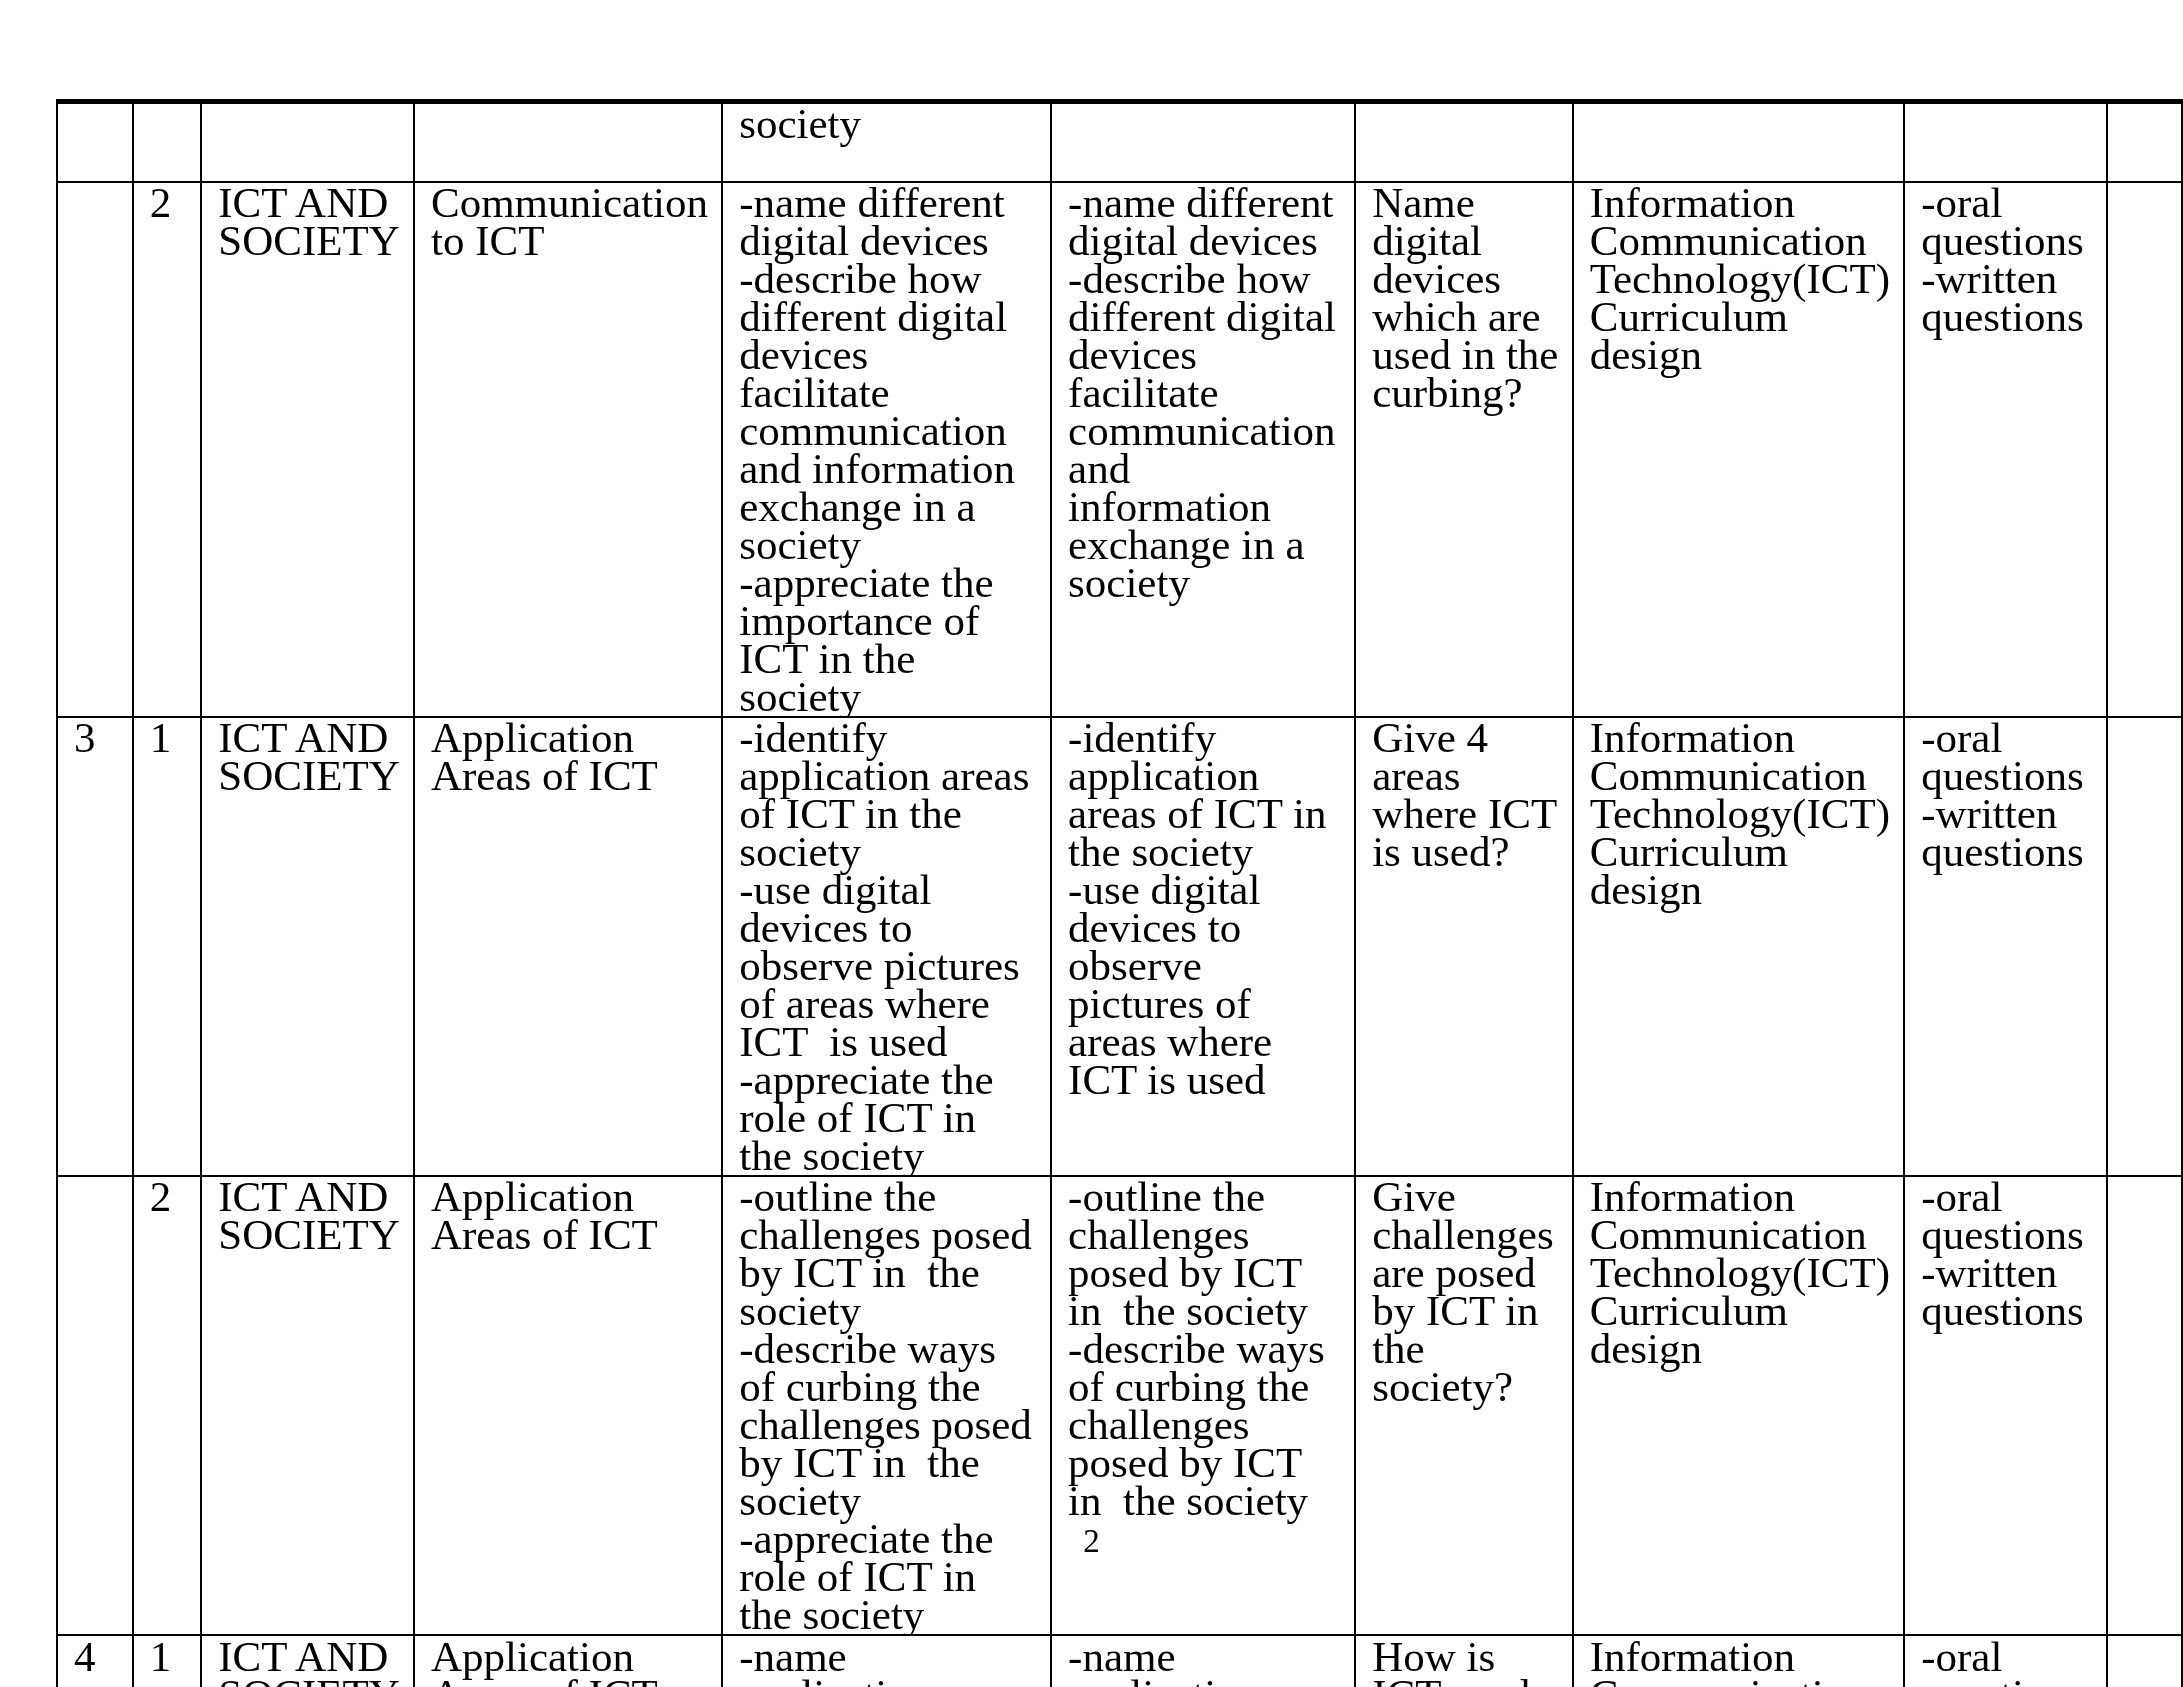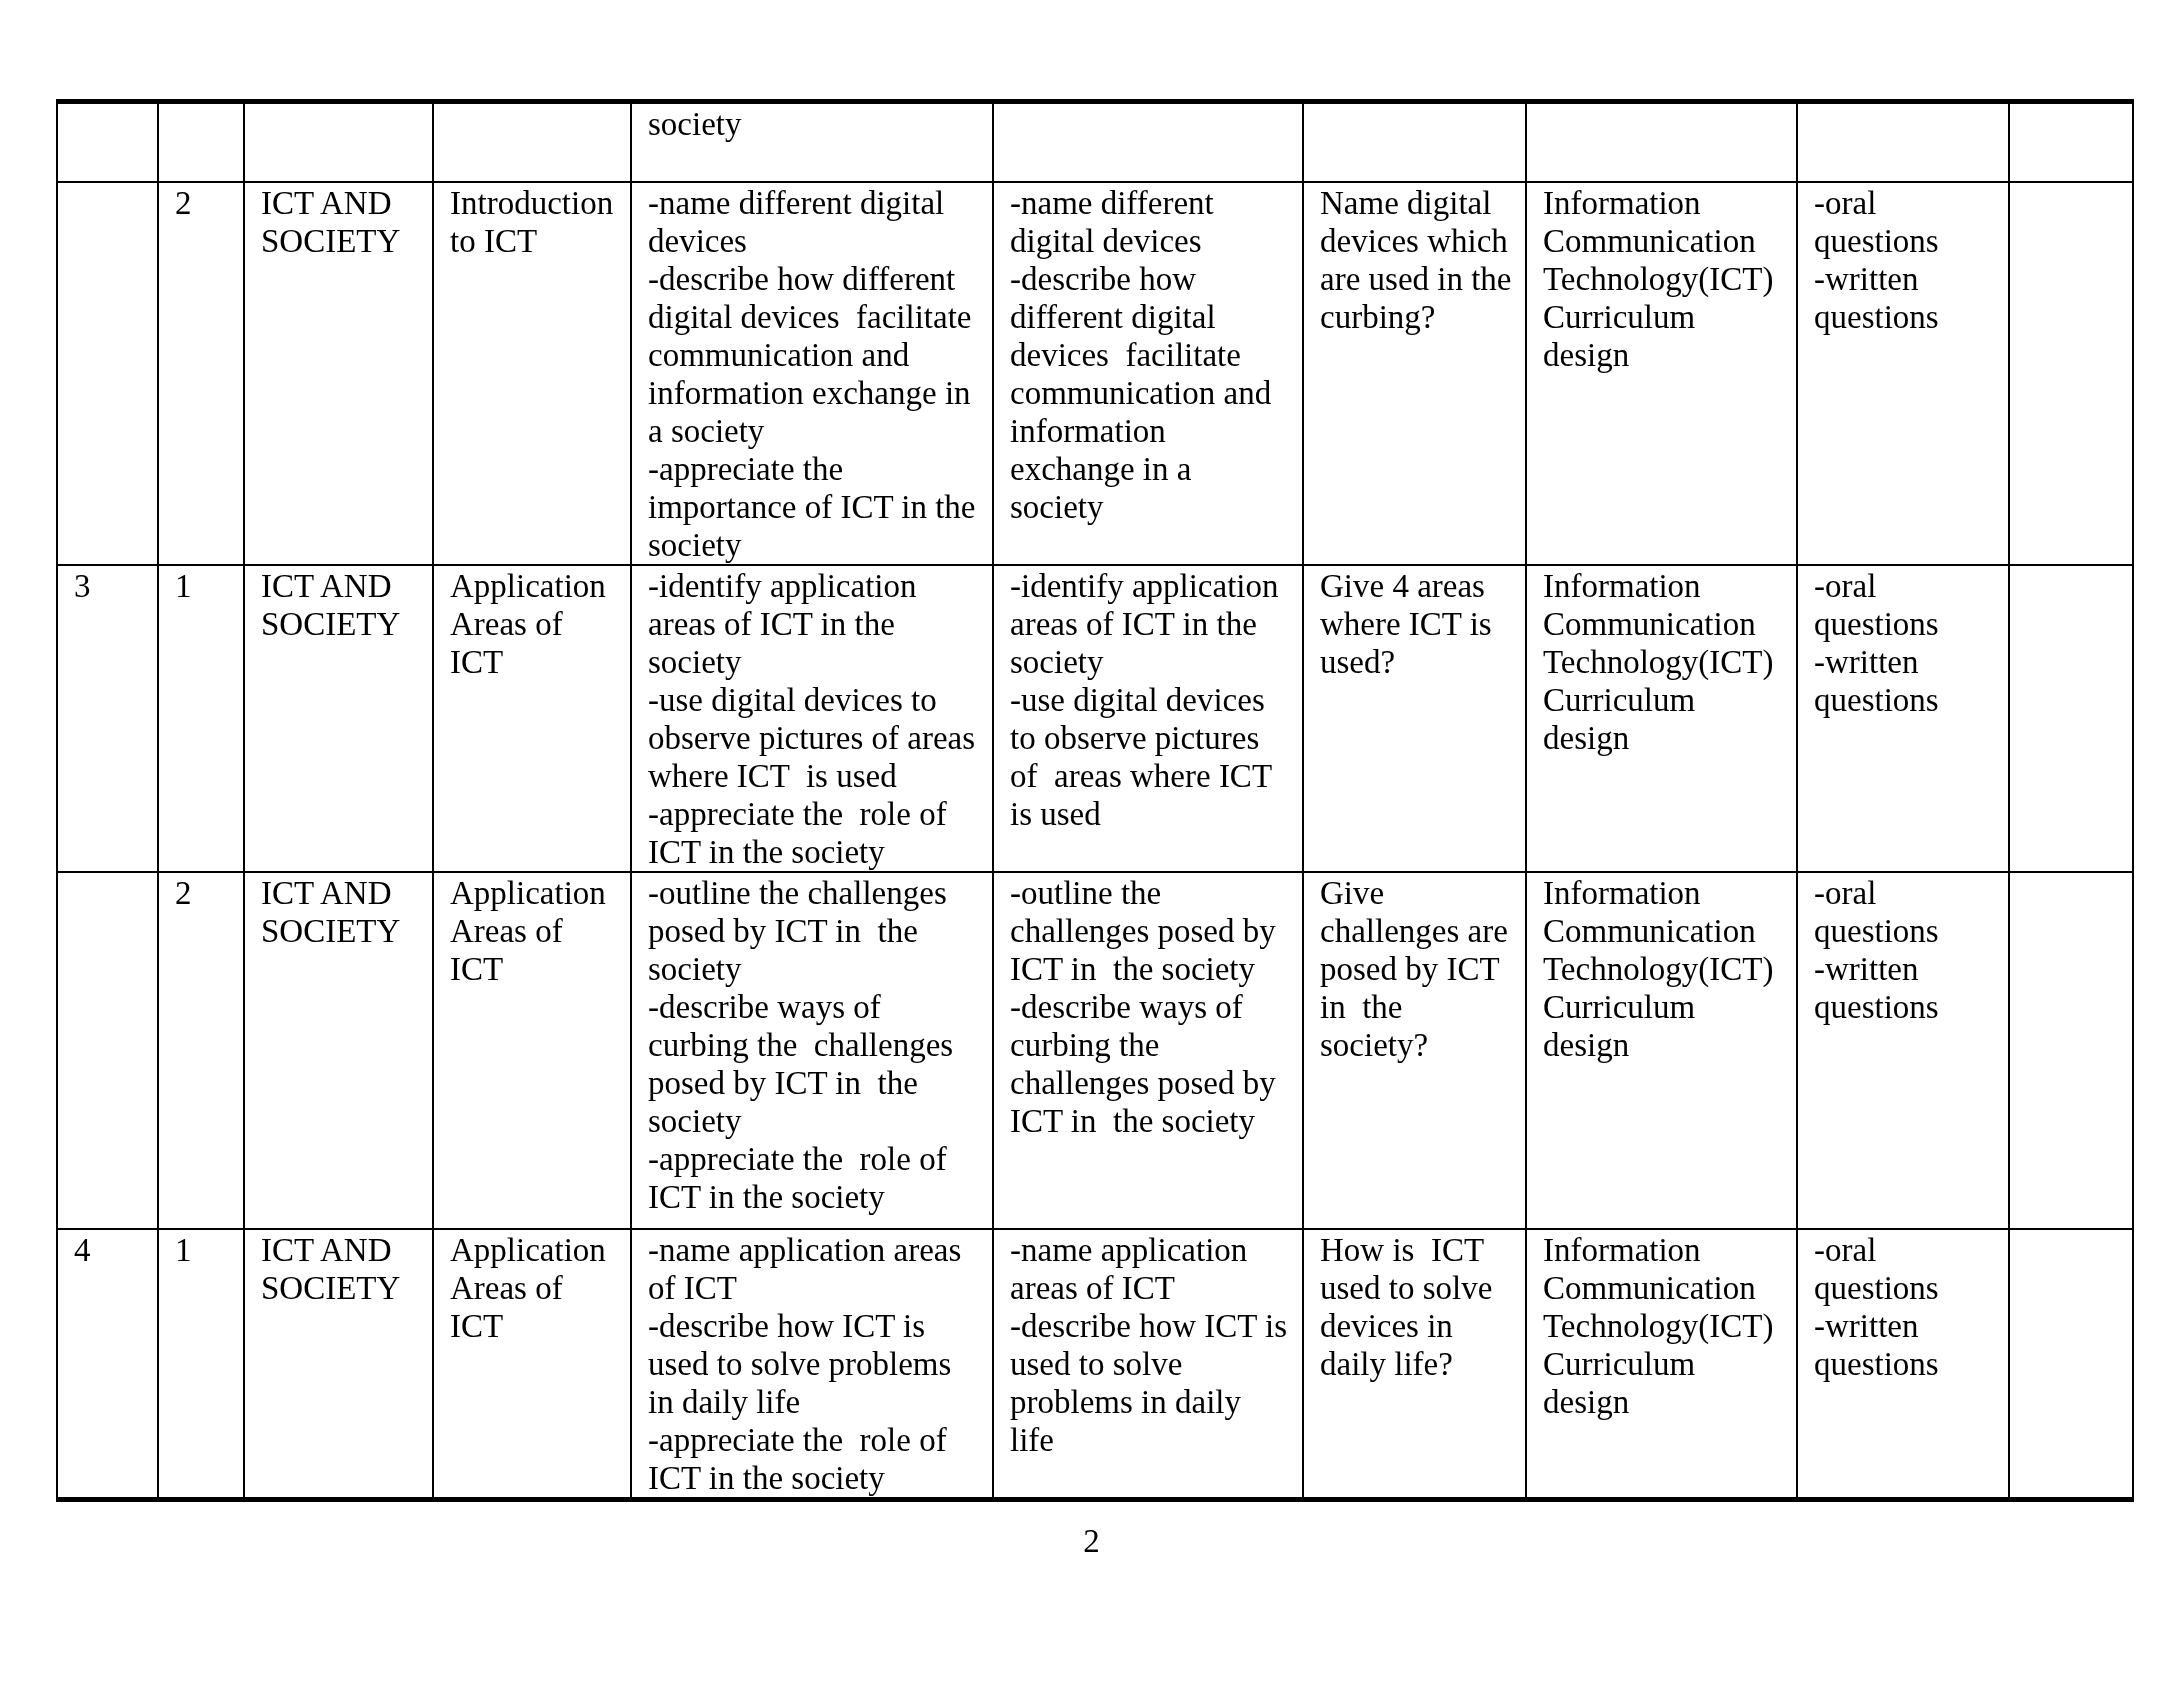--- a/index.html
+++ b/index.html
@@ -21,21 +21,21 @@
     border-collapse: collapse;
     table-layout: fixed;
     border: 2px solid #000;
     border-top-width: 5.3px;
     border-bottom-width: 5.3px;
   }
   table.sow td {
     border: 2px solid #000;
     vertical-align: top;
     padding: 1.3px 13.2px 0 16px;
-    font-size: 33px;
+    font-size: 43px;
     line-height: 38px;
     white-space: pre-wrap;
     word-wrap: break-word;
     overflow: hidden;
   }
   
   col.c0 { width: 101px; }
   col.c1 { width: 86px; }
   col.c2 { width: 189px; }
   col.c3 { width: 198px; }
@@ -87,21 +87,21 @@
       <td></td>
       <td></td>
       <td></td>
       <td></td>
       <td></td>
     </tr>
     <tr class="r1">
       <td></td>
       <td>2</td>
       <td>ICT AND SOCIETY</td>
-      <td>Introduction to ICT</td>
+      <td>Communication to ICT</td>
       <td>-name different digital devices
 -describe how different digital devices  facilitate communication and information exchange in a society
 -appreciate the importance of ICT in the society</td>
       <td>-name different digital devices
 -describe how different digital devices  facilitate communication and information exchange in a society</td>
       <td>Name digital devices which are used in the curbing?</td>
       <td>Information Communication Technology(ICT) Curriculum design</td>
       <td>-oral questions
 -written questions</td>
       <td></td>

